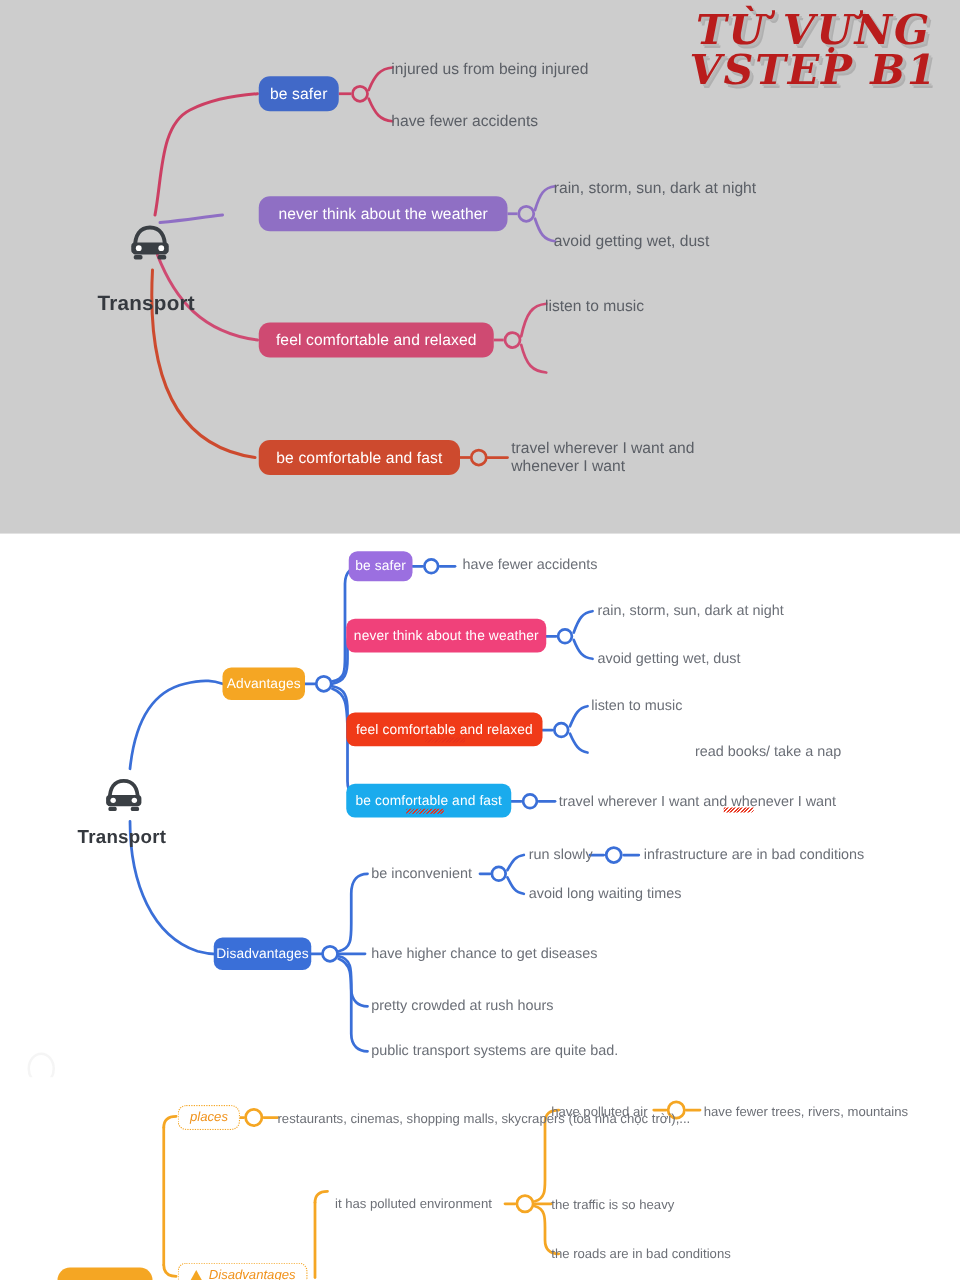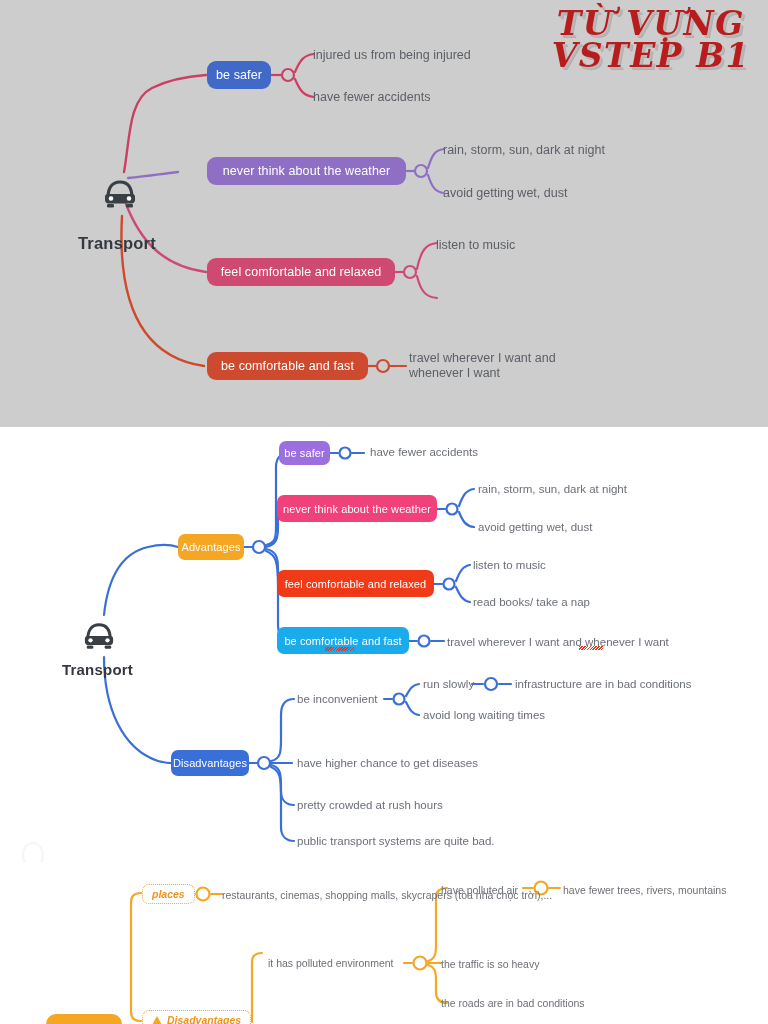--- a/index.html
+++ b/index.html
@@ -100,21 +100,21 @@
     overflow: hidden;
   }
   #sec3 .leaf { color: #6d7077; font-size: 10.5px; }
 
   .dotnode {
     position: absolute;
     border: 1.6px dotted #f5a623;
     border-radius: 7px;
     color: #f0921b;
     font-style: italic;
-    font-weight: bold;
+    font-weight: normal;
     font-size: 10.5px;
     display: flex;
     align-items: center;
     gap: 5px;
     padding: 3px 9px;
     white-space: nowrap;
     background: #ffffff;
   }
   .warn-tri {
     display: inline-block;
@@ -286,21 +286,21 @@
     <div class="node" style="left:279px; top:14px; width:51px; height:24px; background:#9b6fe0;">be safer</div>
     <div class="leaf" style="left:370px; top:19px; width:200px;">have fewer accidents</div>
 
     <div class="node" style="left:277px; top:68px; width:160px; height:27px; background:#f0417a;">never think about the weather</div>
     <div class="leaf" style="left:478px; top:56px; width:230px;">rain, storm, sun, dark at night</div>
     <div class="leaf" style="left:478px; top:94px; width:230px;">avoid getting wet, dust</div>
 
     <div class="node" style="left:277px; top:143px; width:157px; height:27px; background:#f03a18;">feel comfortable and relaxed</div>
     <div class="spell" style="left:340px; top:163px; width:32px;"></div>
     <div class="leaf" style="left:473px; top:132px; width:200px;">listen to music</div>
-    <div class="leaf" style="left:473px; top:169px; width:200px;">read books/ take a nap</div>
+    <div class="leaf" style="left:473px; top:169px; width:200px;text-align:right;">read books/ take a nap</div>
 
     <div class="node" style="left:277px; top:200px; width:132px; height:27px; background:#1aabed;">be comfortable and fast</div>
     <div class="spell" style="left:325px; top:220px; width:30px;"></div>
     <div class="leaf" style="left:447px; top:209px; width:300px;">travel wherever I want and whenever I want</div>
     <div class="spell" style="left:579px; top:219px; width:24px;"></div>
 
     <div class="node" style="left:171px; top:323px; width:78px; height:26px; background:#3a6fd8;">Disadvantages</div>
 
     <div class="leaf" style="left:297px; top:266px; width:160px;">be inconvenient</div>
     <div class="leaf" style="left:423px; top:251px; width:120px;">run slowly</div>

